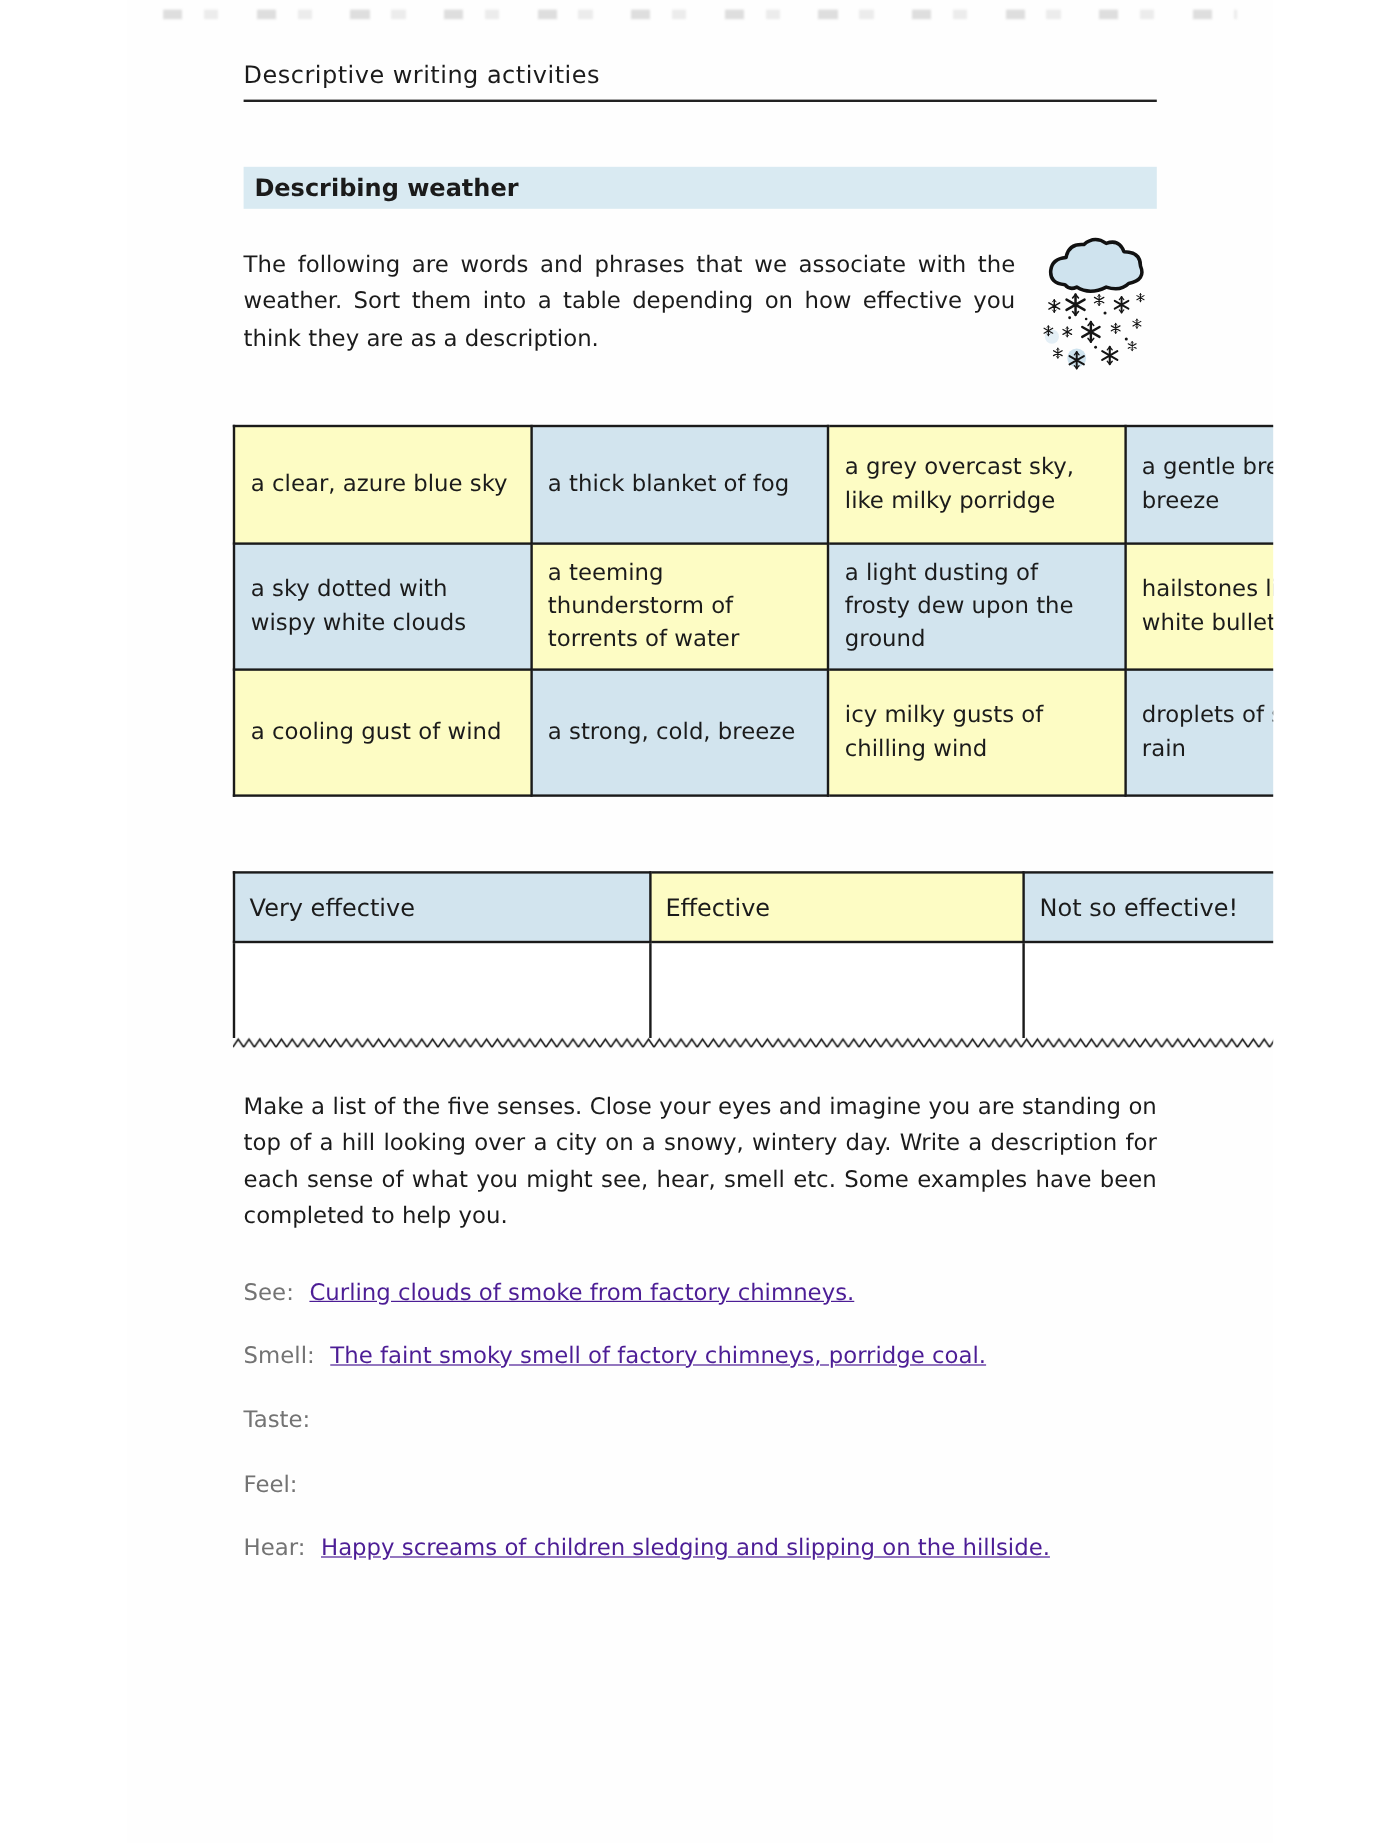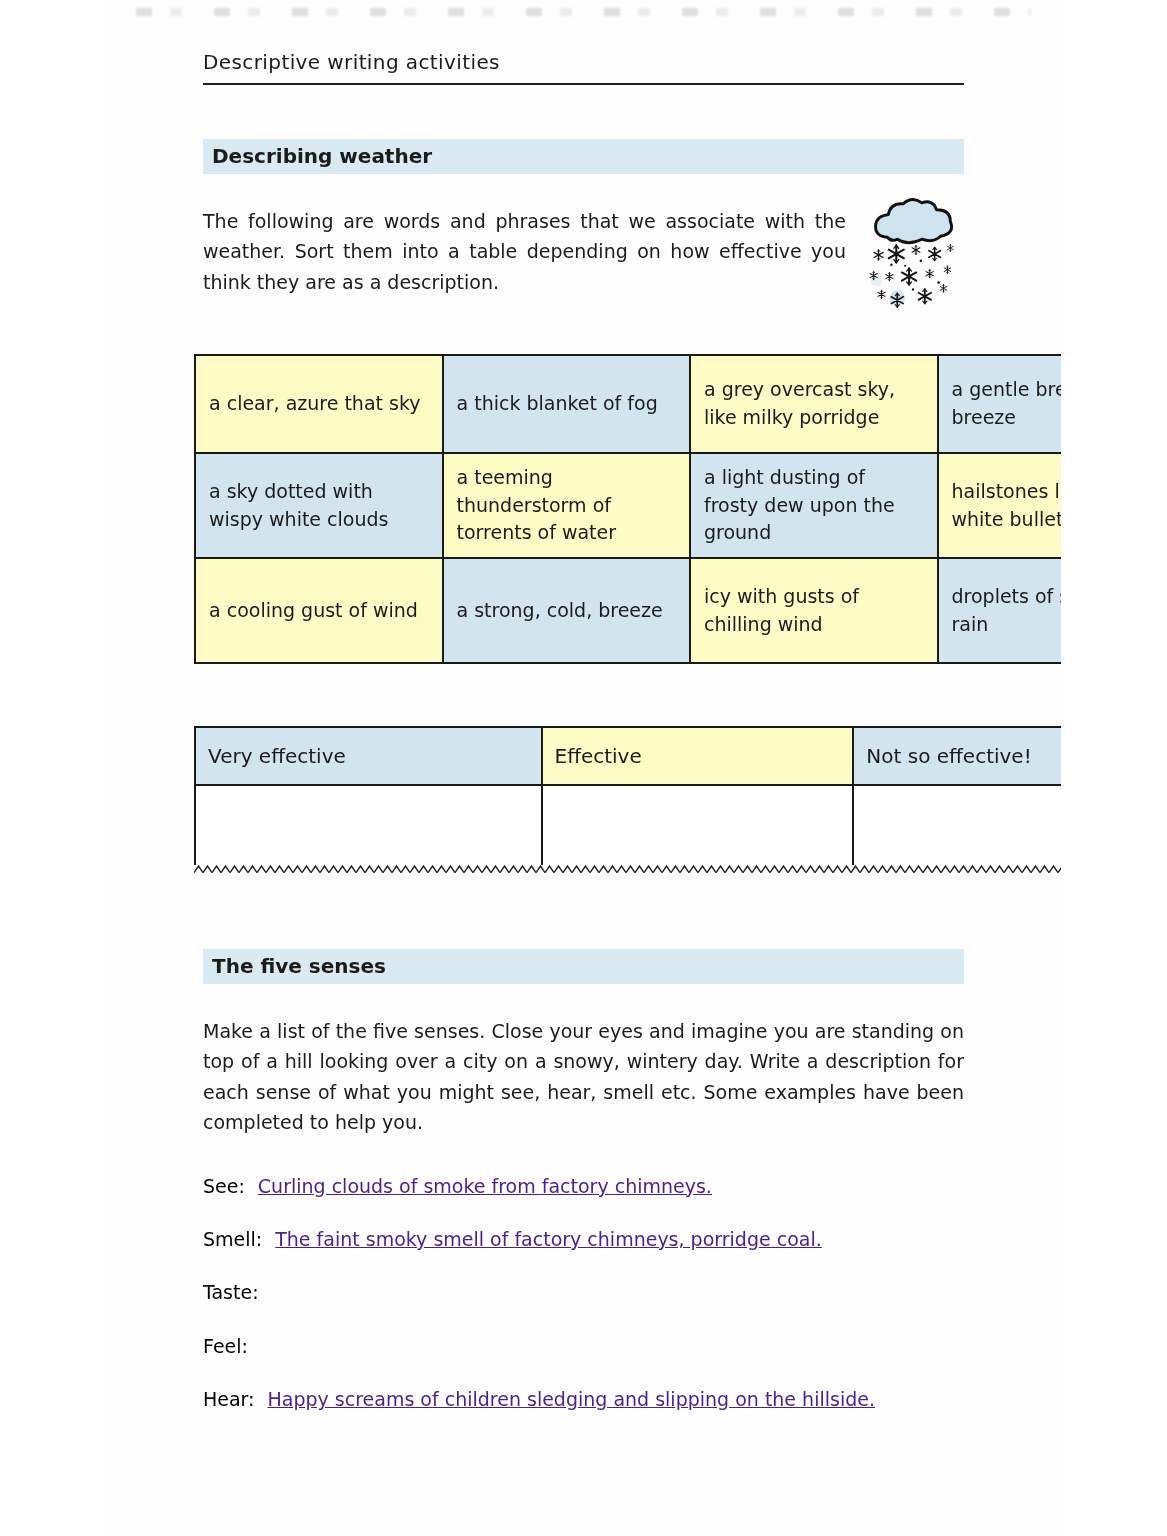--- a/index.html
+++ b/index.html
@@ -32,21 +32,21 @@
 
   .sort-table { margin-top:62px; }
   .sort-table th { border:2px solid #1a1a1a; font-size:20px; font-weight:normal; text-align:left;
                    padding:10px 12px; height:58px; vertical-align:middle; }
   .sort-table td.answer { border-left:2px solid #1a1a1a; border-right:2px solid #1a1a1a;
                           border-top:2px solid #1a1a1a; border-bottom:none; height:80px; background:#fff; }
   .zigzag { display:block; margin-left:-9px; margin-top:-1px; }
 
   .sense-list { margin-top:34px; }
   .sense-entry { font-size:19px; line-height:1.55; margin-bottom:24px; }
-  .sense-label { color:#000000; margin-right:13px; }
+  .sense-label { color:#737373; margin-right:13px; }
   .sense-text { color:#4c1d95;text-decoration:underline; }
 </style>
 </head>
 <body>
 
 <div class="page">
   <div class="scan-noise"></div>
 
   <header>
     <div class="doc-title">Descriptive writing activities</div>
@@ -94,35 +94,35 @@
 
     <table class="phrase-table">
       <colgroup>
           <col style="width:25%">
           <col style="width:25%">
           <col style="width:25%">
           <col style="width:25%">
         </colgroup>
       <tbody>
         <tr class="r2">
-          <td data-color="yellow">a clear, azure that sky</td>
+          <td data-color="yellow">a clear, azure blue sky</td>
           <td data-color="blue">a thick blanket of fog</td>
           <td data-color="yellow">a grey overcast sky, like milky porridge</td>
           <td data-color="blue">a gentle breath of light breeze</td>
         </tr>
         <tr class="r3">
           <td data-color="blue">a sky dotted with wispy white clouds</td>
           <td data-color="yellow">a teeming thunderstorm of torrents of water</td>
           <td data-color="blue">a light dusting of frosty dew upon the ground</td>
           <td data-color="yellow">hailstones like tiny white bullets</td>
         </tr>
         <tr class="r4">
           <td data-color="yellow">a cooling gust of wind</td>
           <td data-color="blue">a strong, cold, breeze</td>
-          <td data-color="yellow">icy with gusts of chilling wind</td>
+          <td data-color="yellow">icy milky gusts of chilling wind</td>
           <td data-color="blue">droplets of summer rain</td>
         </tr>
       </tbody>
     </table>
 
     <table class="sort-table">
       <colgroup>
           <col style="width:35%">
           <col style="width:31.5%">
           <col style="width:33.5%">
@@ -144,21 +144,20 @@
       <defs>
         <pattern id="zz" width="9" height="11" patternUnits="userSpaceOnUse">
           <path d="M0 8.7 L4.5 2 L9 8.7" fill="none" stroke="#1a1a1a" stroke-width="1.4"></path>
         </pattern>
       </defs>
       <rect width="992" height="11" fill="url(#zz)"></rect>
     </svg>
   </section>
 
   <section>
-    <div class="section-bar senses-bar">The five senses</div>
 
     <p class="body-text senses-intro">Make a list of the five senses.  Close your eyes and imagine you are standing on top of a hill looking over a city on a snowy, wintery day.  Write a description for each sense of what you might see, hear, smell etc.  Some examples have been completed to help you.</p>
 
     <div class="sense-list">
       <div class="sense-entry">
         <span class="sense-label">See:</span><span class="sense-text">Curling clouds of smoke from factory chimneys.</span>
       </div>
       <div class="sense-entry">
         <span class="sense-label">Smell:</span><span class="sense-text">The faint smoky smell of factory chimneys, porridge coal.</span>
       </div>

